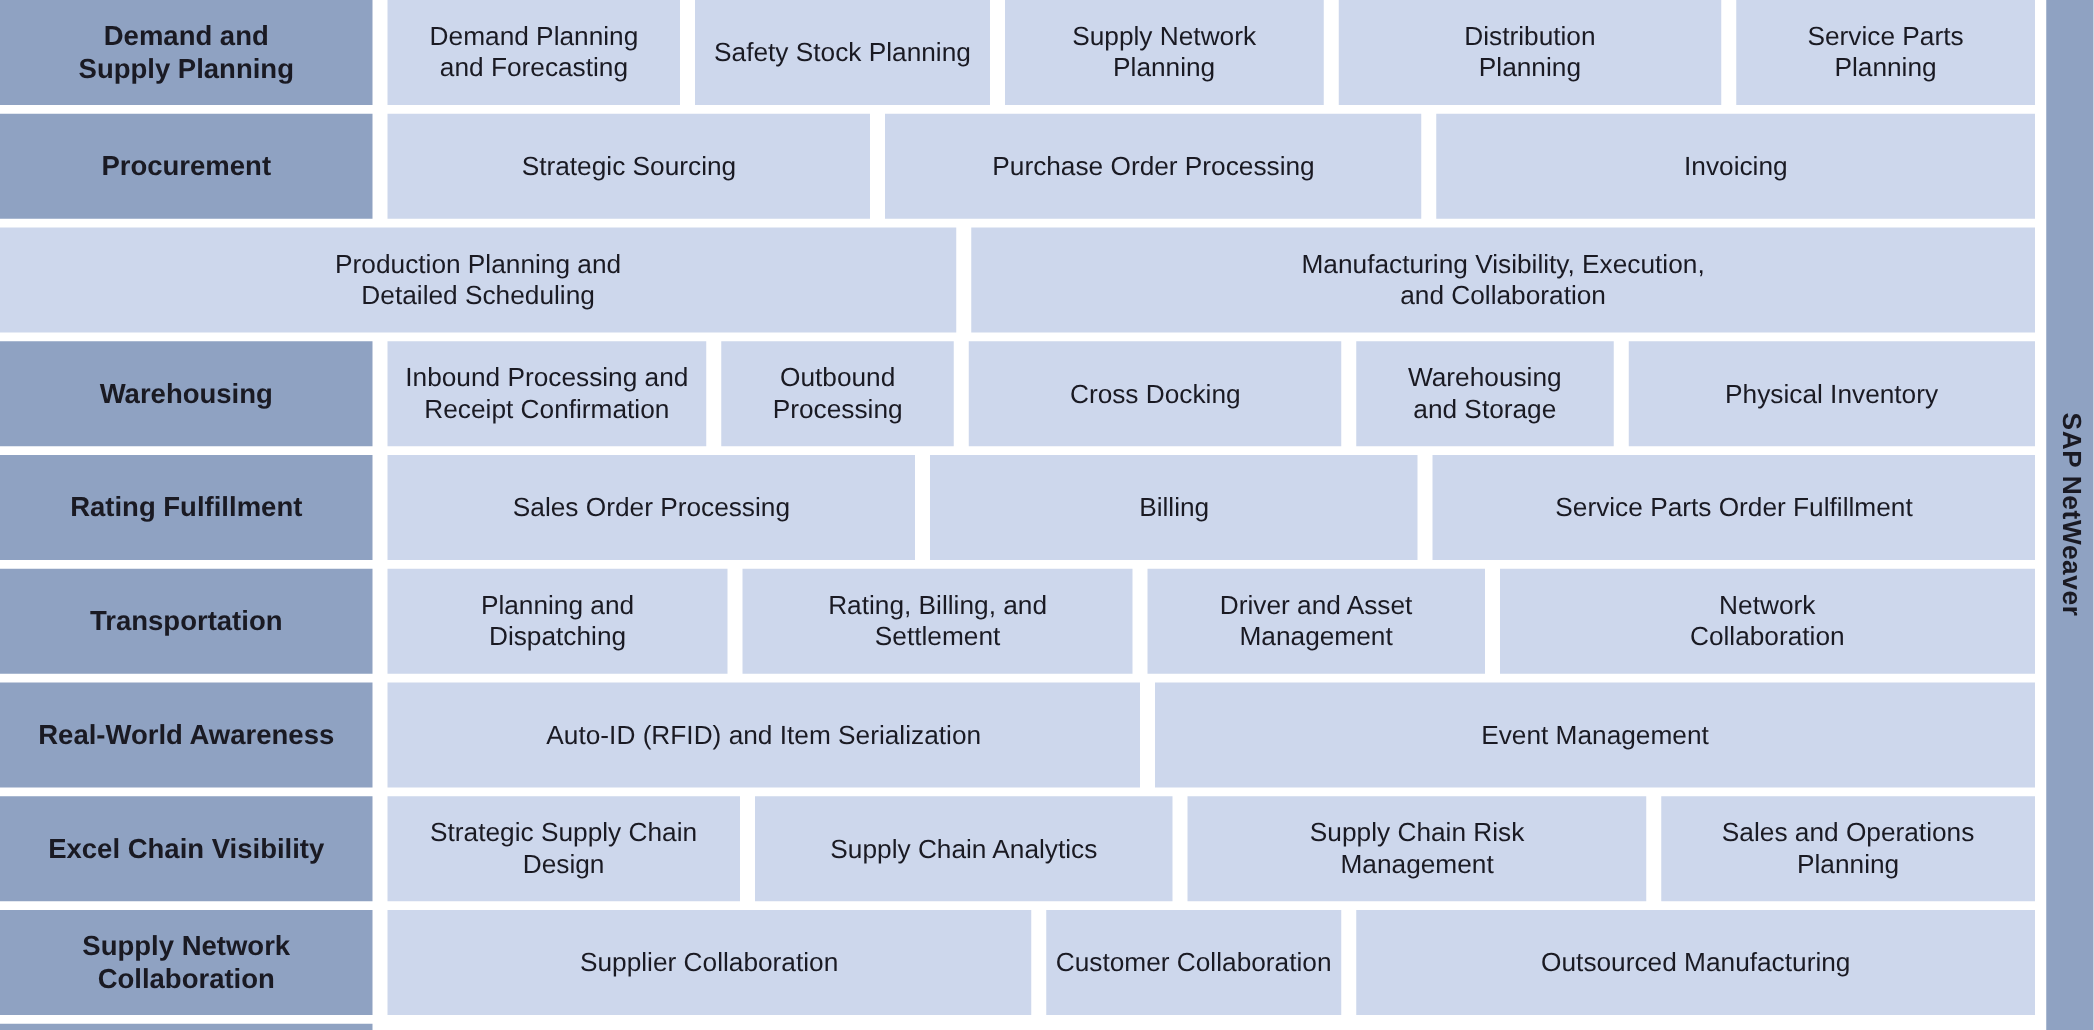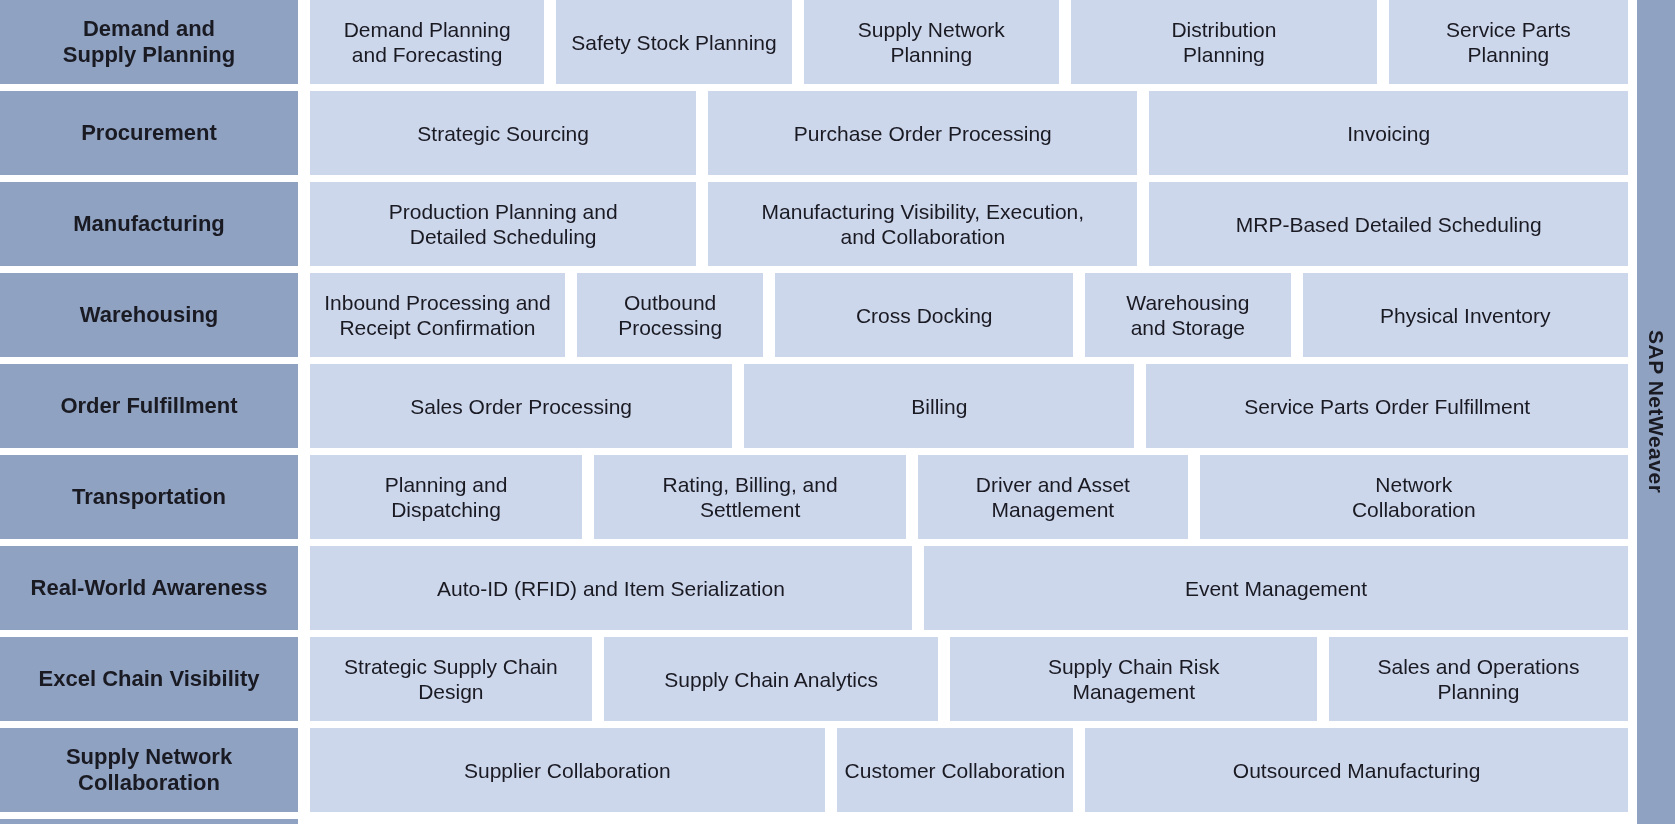--- a/index.html
+++ b/index.html
@@ -73,46 +73,44 @@
     <div class="row">
       <div class="rowhead">Procurement</div>
       <div class="cells">
         <div class="cell" style="flex-grow:385">Strategic Sourcing</div>
         <div class="cell" style="flex-grow:429">Purchase Order Processing</div>
         <div class="cell" style="flex-grow:480">Invoicing</div>
       </div>
     </div>
 
     <div class="row">
-      <div class="rowhead">Manufacturing</div>
       <div class="cells">
         <div class="cell" style="flex-grow:385">Production Planning and
 Detailed Scheduling</div>
         <div class="cell" style="flex-grow:429">Manufacturing Visibility, Execution,
 and Collaboration</div>
-        <div class="cell" style="flex-grow:480">MRP-Based Detailed Scheduling</div>
       </div>
     </div>
 
     <div class="row">
       <div class="rowhead">Warehousing</div>
       <div class="cells">
         <div class="cell" style="flex-grow:255">Inbound Processing and
 Receipt Confirmation</div>
         <div class="cell" style="flex-grow:183">Outbound
 Processing</div>
         <div class="cell" style="flex-grow:300">Cross Docking</div>
         <div class="cell" style="flex-grow:203">Warehousing
 and Storage</div>
         <div class="cell" style="flex-grow:329">Physical Inventory</div>
       </div>
     </div>
 
     <div class="row">
-      <div class="rowhead">Order Fulfillment</div>
+      <div class="rowhead">Rating Fulfillment</div>
       <div class="cells">
         <div class="cell" style="flex-grow:422">Sales Order Processing</div>
         <div class="cell" style="flex-grow:389">Billing</div>
         <div class="cell" style="flex-grow:483">Service Parts Order Fulfillment</div>
       </div>
     </div>
 
     <div class="row">
       <div class="rowhead">Transportation</div>
       <div class="cells">

